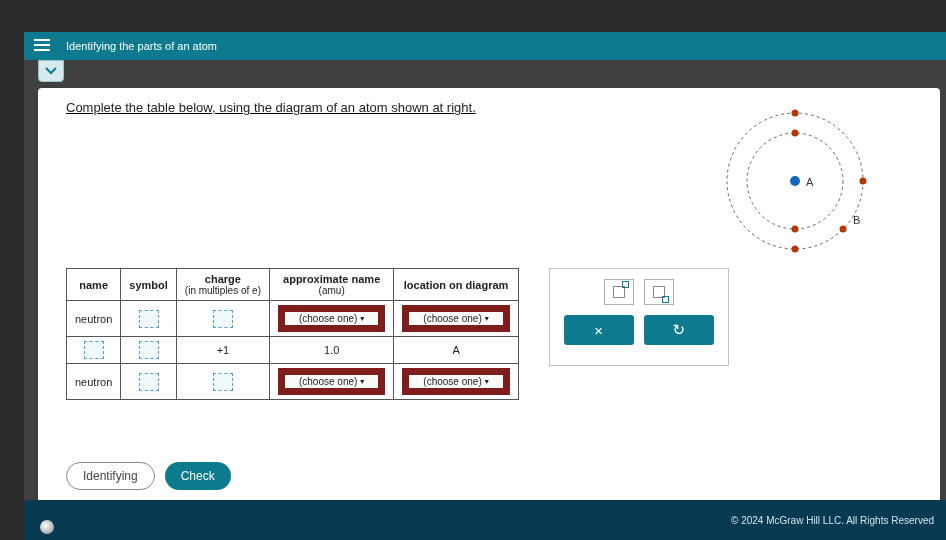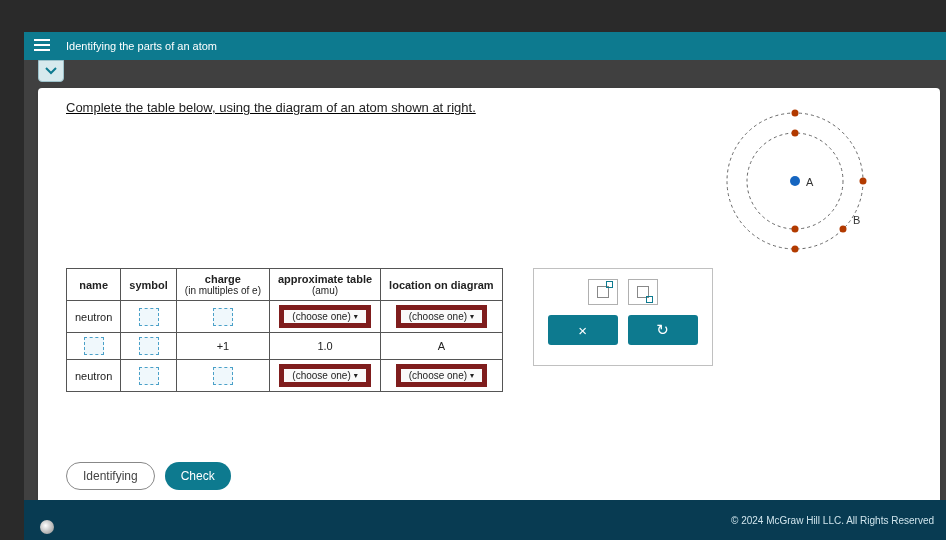--- a/index.html
+++ b/index.html
@@ -87,22 +87,22 @@
   .input-box {
     display: inline-block;
     width: 20px; height: 18px;
     border: 1px dashed #4aa0c8;
     background: #f0f8fc;
     vertical-align: middle;
   }
   .dropdown {
     display: inline-flex;
     align-items: center;
-    border: 5px solid #7f1d1d;
-    padding: 1px 8px;
+    border: 7px solid #7f1d1d;
+    padding: 1px 14px;
     font-size: 10px;
     background: #fafafa;
     cursor: pointer;
   }
   .dropdown .caret { margin-left: 3px; font-size: 8px; }
   .tool-panel {
     border: 1px solid #c0c0c0;
     background: #fff;
     padding: 10px;
     width: 180px;
@@ -221,21 +221,21 @@
         <table class="props">
           <tbody>
           <tr>
             <th>name</th>
             <th>symbol</th>
             <th>
               <div>charge</div>
               <div style="font-weight:normal;font-size:10px">(in multiples of e)</div>
             </th>
             <th>
-              <div>approximate table</div>
+              <div>approximate name</div>
               <div style="font-weight:normal;font-size:10px">(amu)</div>
             </th>
             <th>location on diagram</th>
           </tr>
           <tr>
             <td>neutron</td>
             <td><span class="input-box"></span></td>
             <td><span class="input-box"></span></td>
             <td><span class="dropdown">
                     <span>(choose one)</span>

